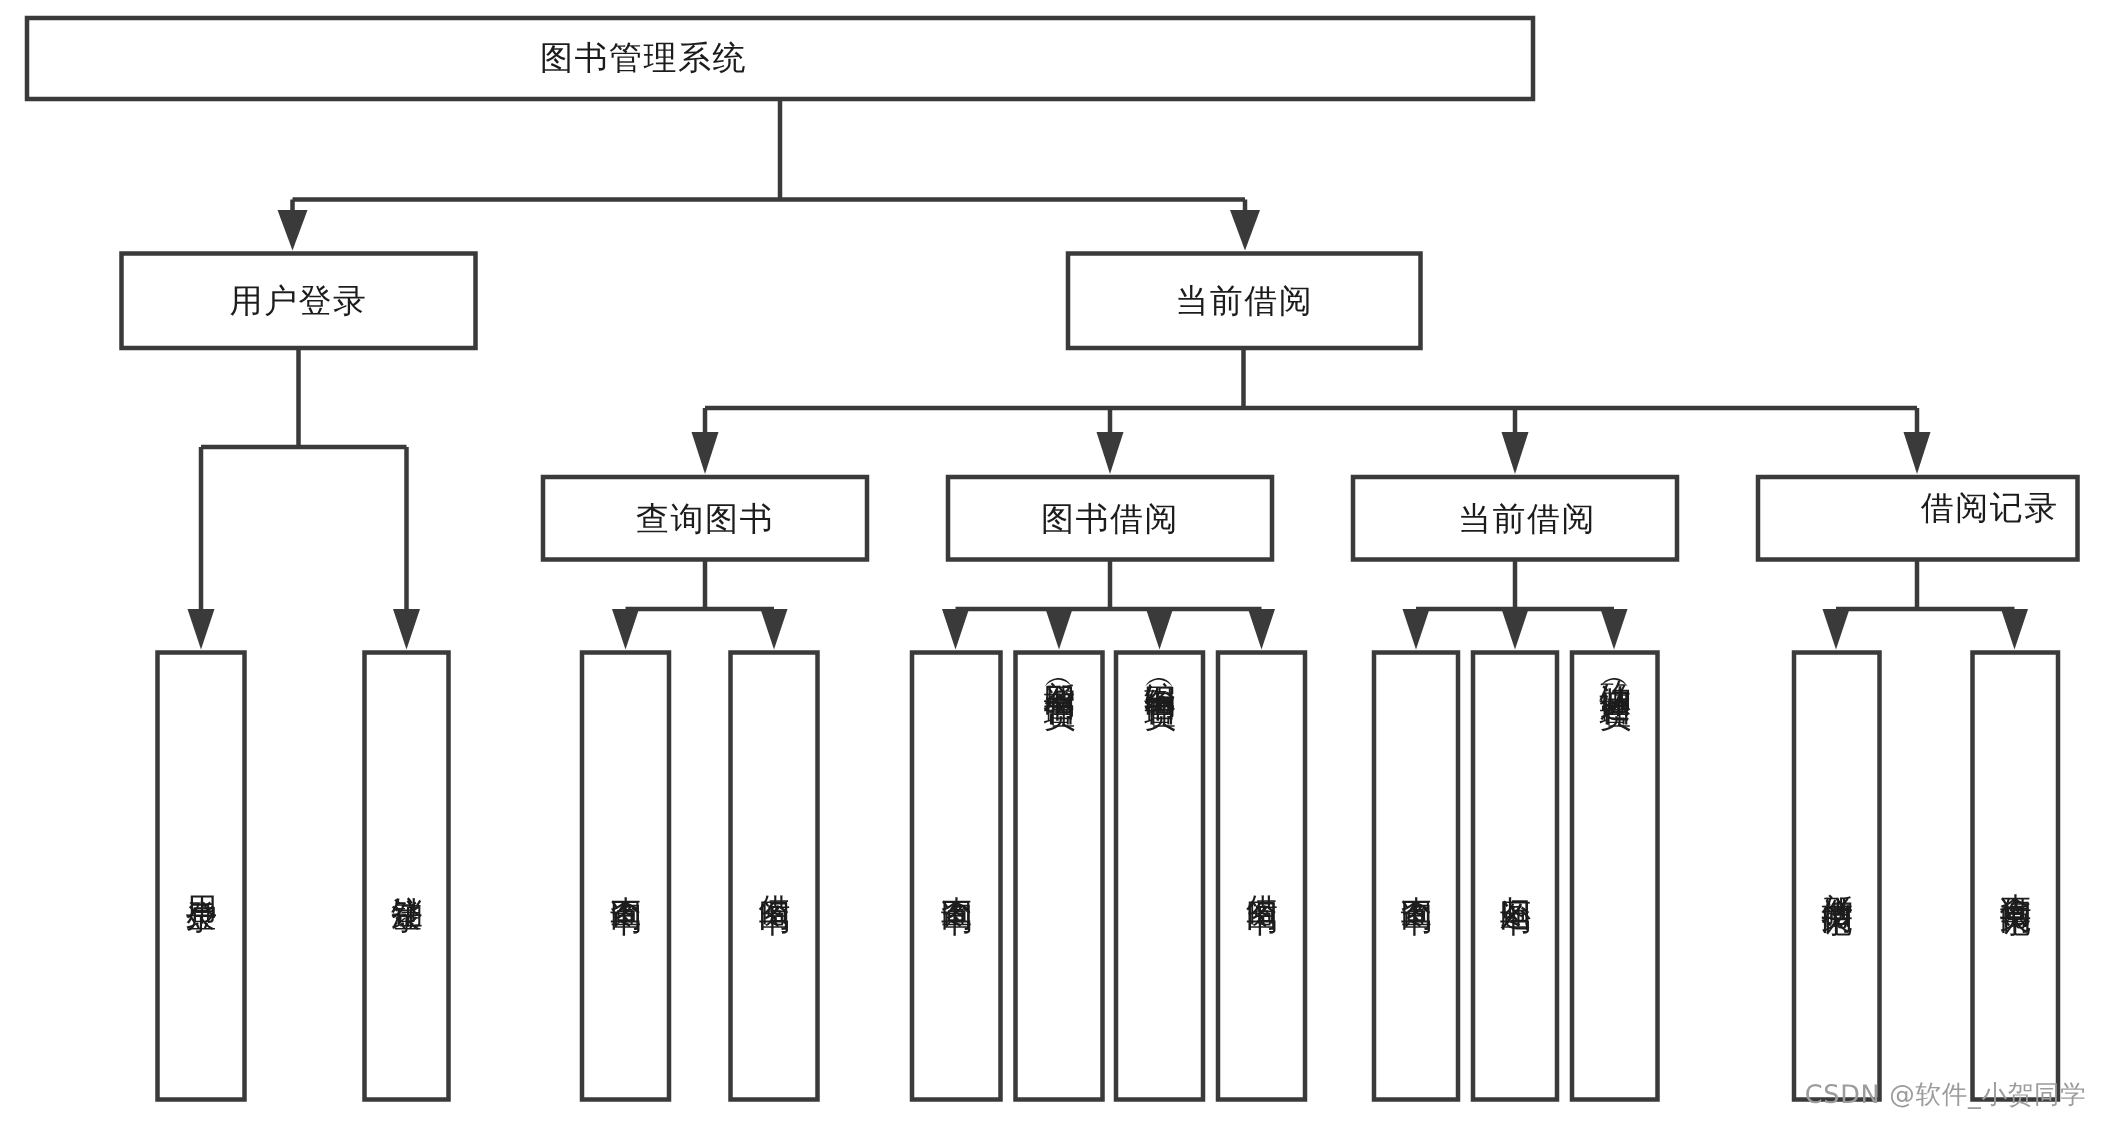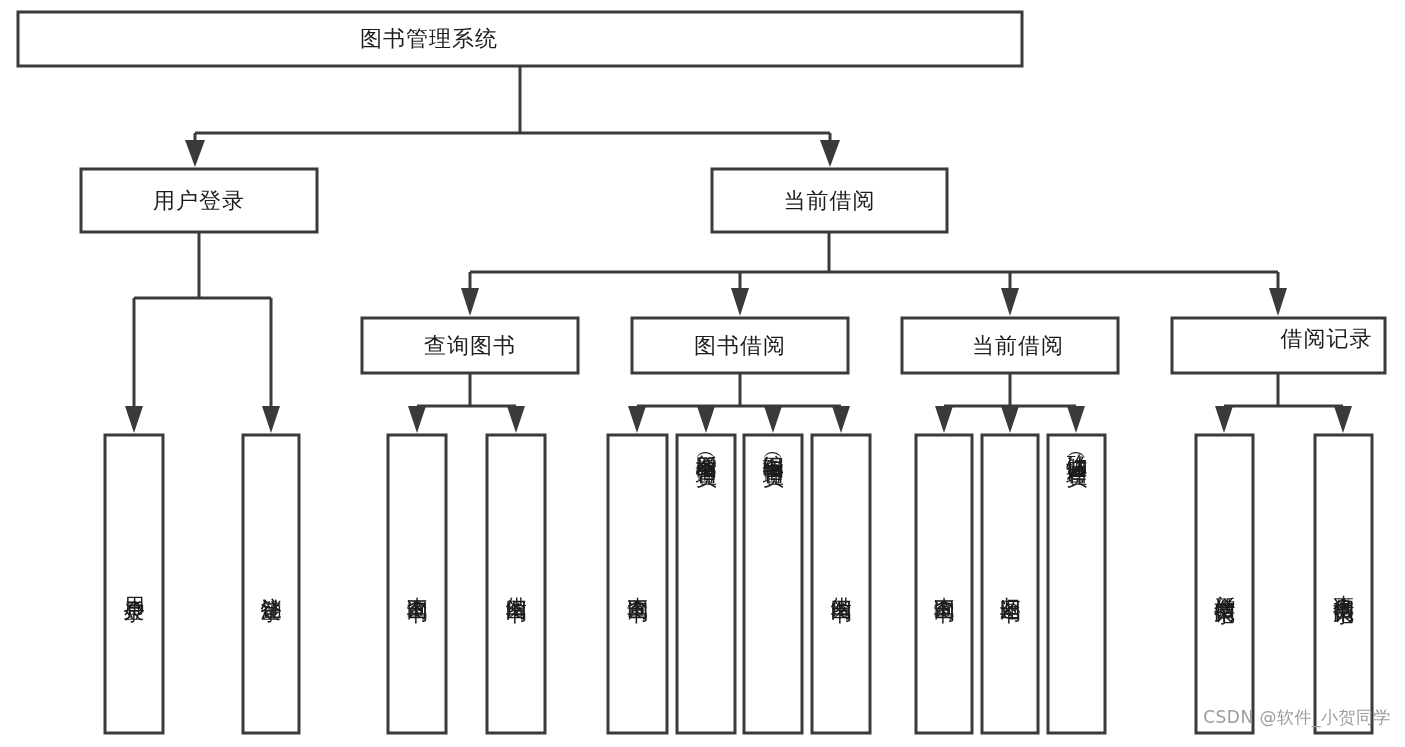--- a/index.html
+++ b/index.html
@@ -66,21 +66,21 @@
   .hlabel-text {
     font-family: "DejaVu Sans", "Liberation Sans", sans-serif;
     font-size: 22px;
     color: #1c1c1c;
     letter-spacing: 1px;
     white-space: nowrap;
   }
   #watermark {
     position: absolute;
     right: 14px;
-    bottom: 18px;
+    bottom: 6px;
     font-family: "DejaVu Sans", "Liberation Sans", sans-serif;
     font-size: 17px;
     color: #9c9c9c;
     letter-spacing: 0.5px;
     white-space: nowrap;
   }
 </style>
 </head>
 <body>
 

